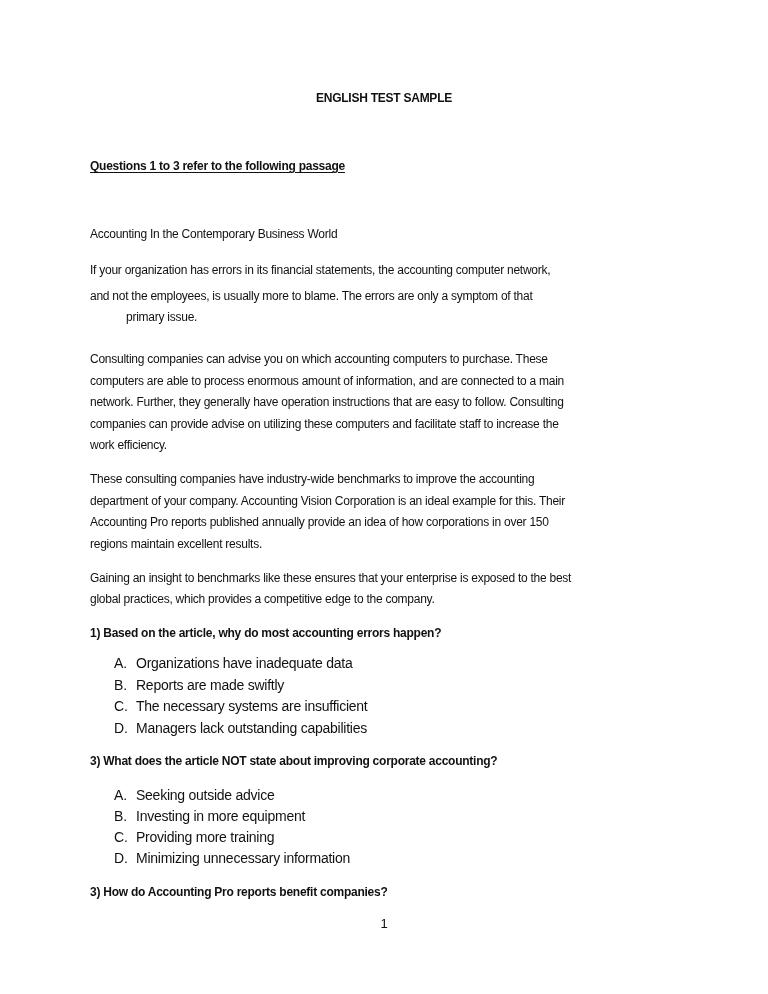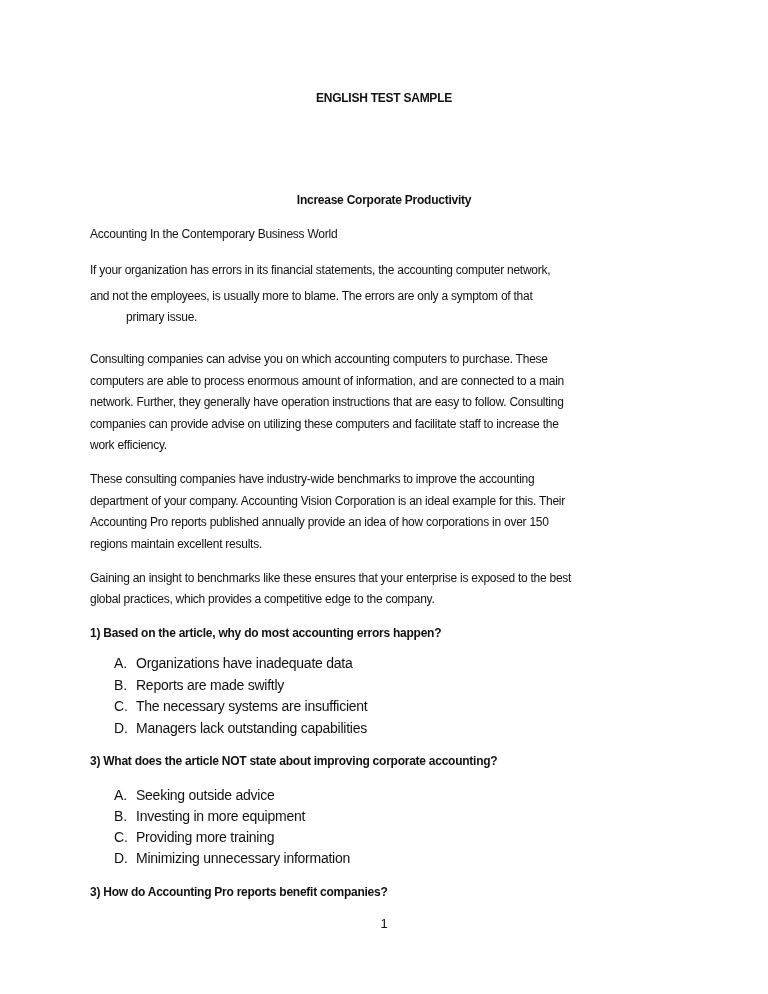--- a/index.html
+++ b/index.html
@@ -64,22 +64,22 @@
     color: #111111;
   }
 </style>
 </head>
 <body>
 
 <div class="page">
 
   <div class="line center bold" style="top:89px;">ENGLISH TEST SAMPLE</div>
 
+  <div class="line bold underline" style="top:157px;">Questions 1 to 3 refer to the following passage</div>
 
-  <div class="line center bold" style="top:191px;">Increase Corporate Productivity</div>
 
   <div class="line" style="top:225px;">Accounting In the Contemporary Business World</div>
 
   <div>
     <div class="line" style="top:261px;">If your organization has errors in its financial statements, the accounting computer network,</div>
     <div class="line" style="top:287px;">and not the employees, is usually more to blame. The errors are only a symptom of that</div>
     <div class="line" style="top:308px;padding-left:36px;">primary issue.</div>
   </div>
 
   <div>

